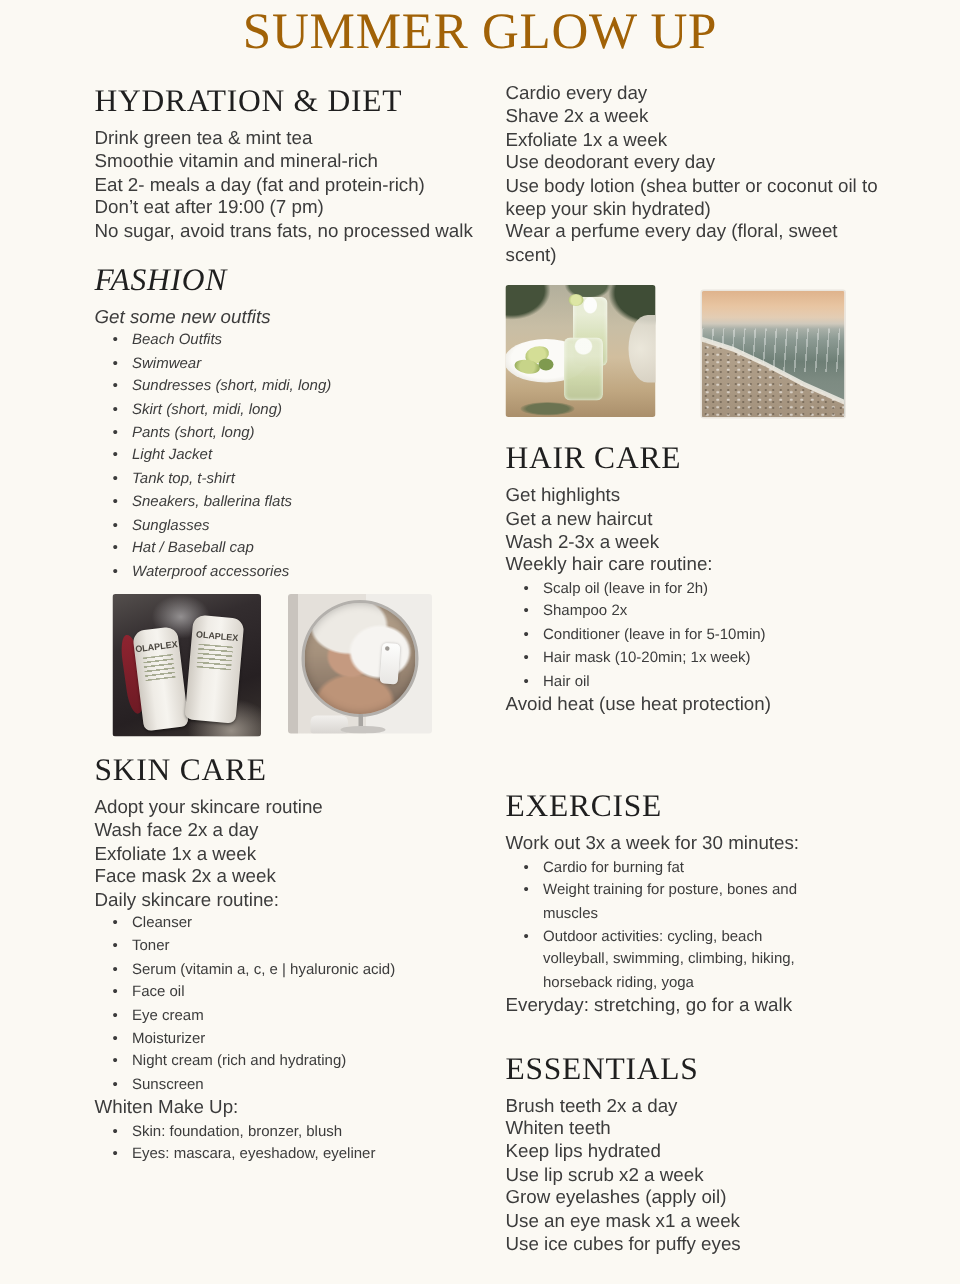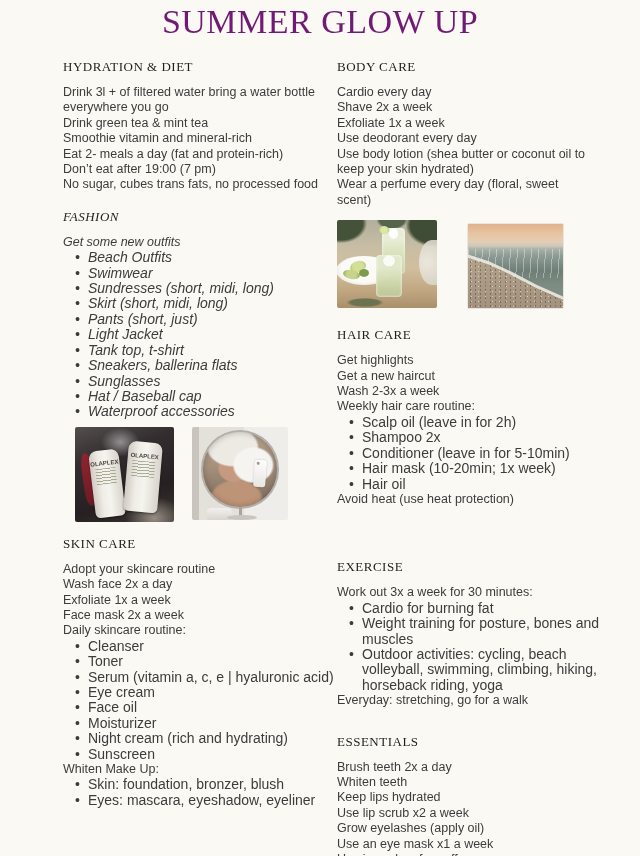--- a/index.html
+++ b/index.html
@@ -4,34 +4,34 @@
 <style>
   html,body { margin:0; padding:0; }
   .page {
     position:relative; width:640px; height:856px; overflow:hidden;
     background:#fbf9f3; color:#3c3c3c;
     font-family:"Liberation Sans", sans-serif;
   }
   .title {
     position:absolute; top:3px; left:0; width:100%; text-align:center;
     font-family:"Liberation Serif", serif; font-weight:400;
-    font-size:34px; line-height:38px; letter-spacing:.5px; color:#701a75;
+    font-size:34px; line-height:38px; letter-spacing:.5px; color:#a16207;
   }
   .col { position:absolute; top:55px; }
   .col-left  { left:63px;  width:292px; }
   .col-right { left:337px; width:288px; }
   h2 {
     font-family:"Liberation Serif", serif; font-weight:400;
-    font-size:13px; line-height:24px; letter-spacing:.5px;
+    font-size:21px; line-height:24px; letter-spacing:.5px;
     color:#1f1f1f; margin:0 0 6px 0;
   }
   .line { margin:0; font-size:12.5px; line-height:15.4px; white-space:pre-line; }
   ul.blist { list-style:none; margin:0; padding:0; }
   ul.blist li {
-    position:relative; padding-left:25px; font-size:14px;
+    position:relative; padding-left:25px; font-size:10px;
     line-height:15.4px; white-space:pre-line;
   }
   ul.blist li::before { content:"\2022"; position:absolute; left:12px; top:0; }
   .sec-hydration { margin-bottom:12px; }
   .sec-fashion   { margin-bottom:7px;font-style:italic; }
   .row-left      { margin-bottom:10px; }
   .sec-bodycare  { margin-bottom:12px; }
   .row-right     { margin-bottom:14px; }
   .sec-haircare  { margin-bottom:15px; }
   .sec-exercise  { margin-bottom:21px;margin-top:48px; }
@@ -136,38 +136,36 @@
 <body>
 
 <div class="page">
 
   <div class="title">SUMMER GLOW UP</div>
 
   <div class="col col-left">
 
     <section class="sec-hydration">
       <h2>HYDRATION &amp; DIET</h2>
-      <p class="line">Drink 3l + of filtered water bring a water bottle
-everywhere you go</p>
       <p class="line">Drink green tea &amp; mint tea</p>
       <p class="line">Smoothie vitamin and mineral-rich</p>
       <p class="line">Eat 2- meals a day (fat and protein-rich)</p>
       <p class="line">Don’t eat after 19:00 (7 pm)</p>
-      <p class="line">No sugar, cubes trans fats, no processed food</p>
+      <p class="line">No sugar, avoid trans fats, no processed walk</p>
     </section>
 
     <section class="sec-fashion">
       <h2>FASHION</h2>
       <p class="line">Get some new outfits</p>
       <ul class="blist">
         <li>Beach Outfits</li>
         <li>Swimwear</li>
         <li>Sundresses (short, midi, long)</li>
         <li>Skirt (short, midi, long)</li>
-        <li>Pants (short, just)</li>
+        <li>Pants (short, long)</li>
         <li>Light Jacket</li>
         <li>Tank top, t-shirt</li>
         <li>Sneakers, ballerina flats</li>
         <li>Sunglasses</li>
         <li>Hat / Baseball cap</li>
         <li>Waterproof accessories</li>
       </ul>
     </section>
 
     <div class="photo-row row-left">
@@ -195,38 +193,37 @@
       <h2>SKIN CARE</h2>
       <p class="line">Adopt your skincare routine</p>
       <p class="line">Wash face 2x a day</p>
       <p class="line">Exfoliate 1x a week</p>
       <p class="line">Face mask 2x a week</p>
       <p class="line">Daily skincare routine:</p>
       <ul class="blist">
         <li>Cleanser</li>
         <li>Toner</li>
         <li>Serum (vitamin a, c, e | hyaluronic acid)</li>
+        <li>Face oil</li>
         <li>Eye cream</li>
-        <li>Face oil</li>
         <li>Moisturizer</li>
         <li>Night cream (rich and hydrating)</li>
         <li>Sunscreen</li>
       </ul>
       <p class="line">Whiten Make Up:</p>
       <ul class="blist">
         <li>Skin: foundation, bronzer, blush</li>
         <li>Eyes: mascara, eyeshadow, eyeliner</li>
       </ul>
     </section>
   </div>
 
   <div class="col col-right">
 
     <section class="sec-bodycare">
-      <h2>BODY CARE</h2>
       <p class="line">Cardio every day</p>
       <p class="line">Shave 2x a week</p>
       <p class="line">Exfoliate 1x a week</p>
       <p class="line">Use deodorant every day</p>
       <p class="line">Use body lotion (shea butter or coconut oil to
 keep your skin hydrated)</p>
       <p class="line">Wear a perfume every day (floral, sweet
 scent)</p>
     </section>
 

